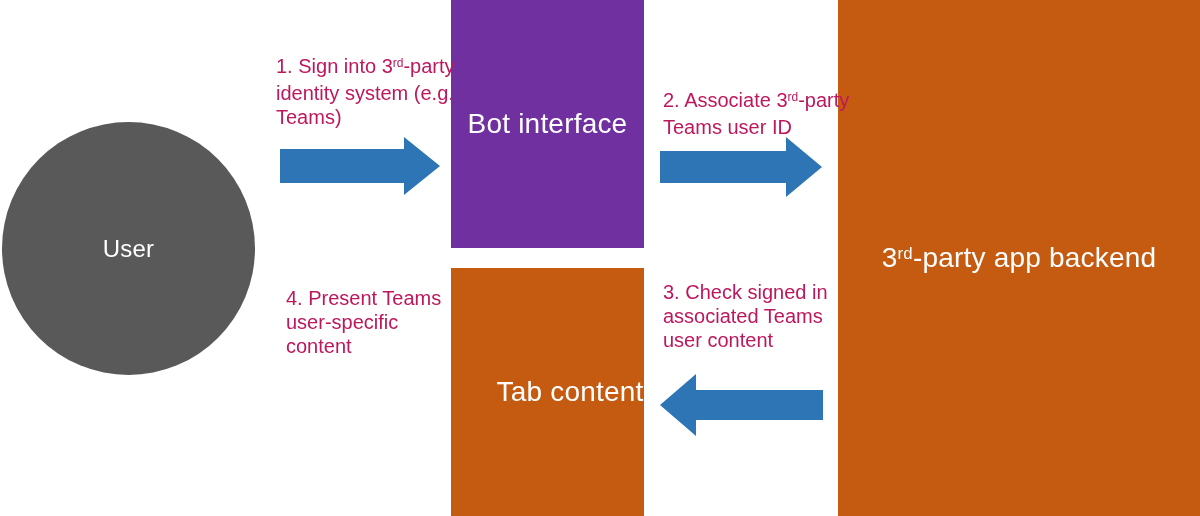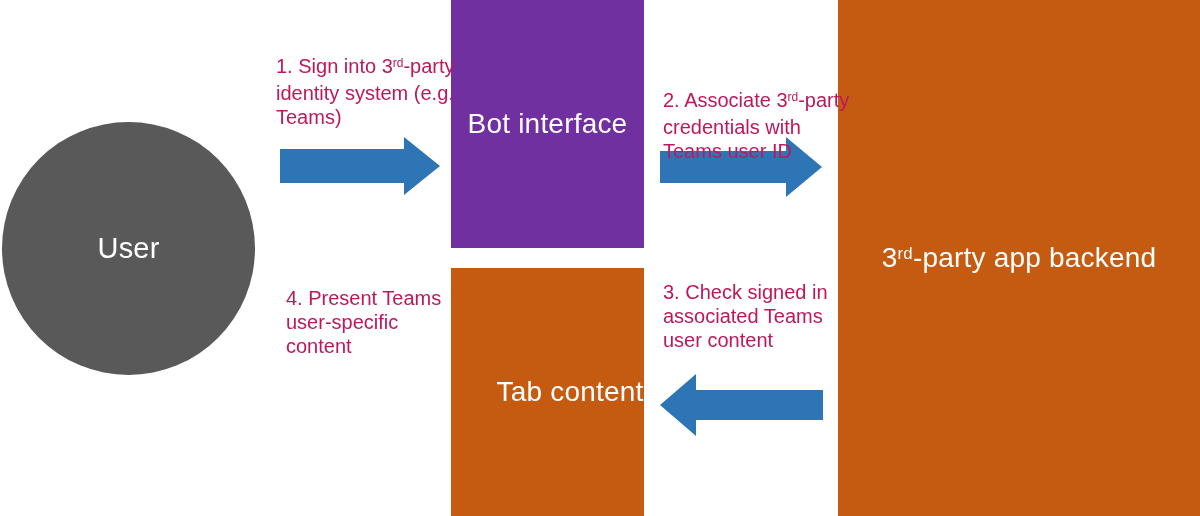--- a/index.html
+++ b/index.html
@@ -26,21 +26,21 @@
   .user-circle {
     position: absolute;
     left: 2px; top: 122px;
     width: 253px; height: 253px;
     border-radius: 50%;
     background: #595959;
     display: flex;
     align-items: center;
     justify-content: center;
   }
-  .user-circle .node-label { font-size: 29px; }
+  .user-circle .node-label { font-size: 24px; }
 
   .box {
     position: absolute;
     display: flex;
     align-items: center;
     justify-content: center;
   }
   .box-bot {
     left: 451px; top: 0px;
     width: 193px; height: 248px;
@@ -127,21 +127,20 @@
   <div class="arrow arrow-3"></div>
 
   <div class="annotation ann-1">
     <div class="line"><span>1. Sign into 3</span><span class="sup">rd</span><span>-party</span></div>
     <div class="line">identity system (e.g.</div>
     <div class="line">Teams)</div>
   </div>
 
   <div class="annotation ann-2">
     <div class="line"><span>2. Associate 3</span><span class="sup">rd</span><span>-party</span></div>
-    <div class="line">credentials with</div>
     <div class="line">Teams user ID</div>
   </div>
 
   <div class="annotation ann-3">
     <div class="line">3. Check signed in</div>
     <div class="line">associated Teams</div>
     <div class="line">user content</div>
   </div>
 
   <div class="annotation ann-4">

